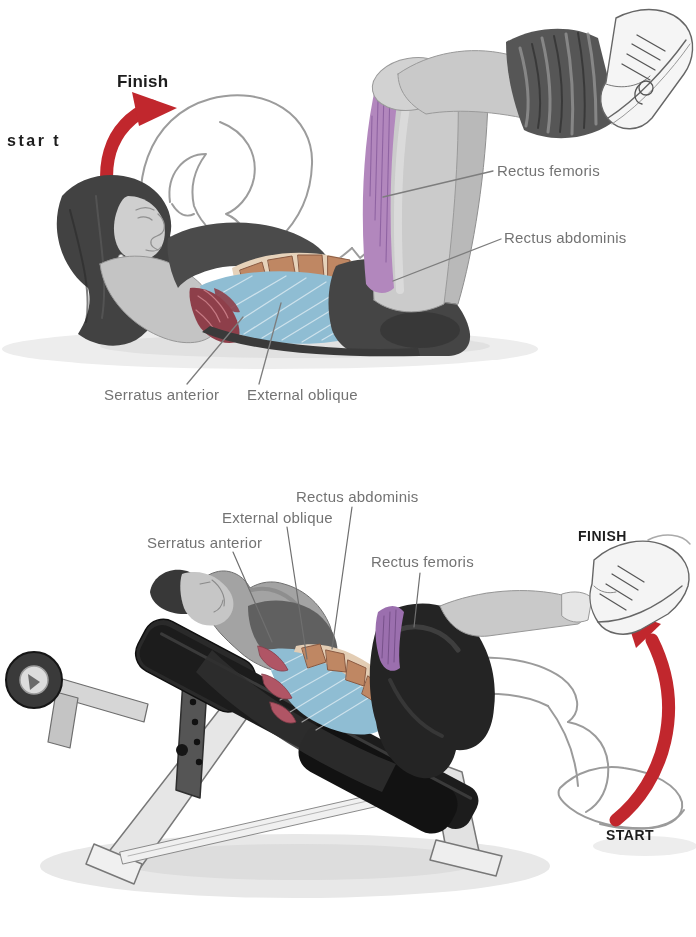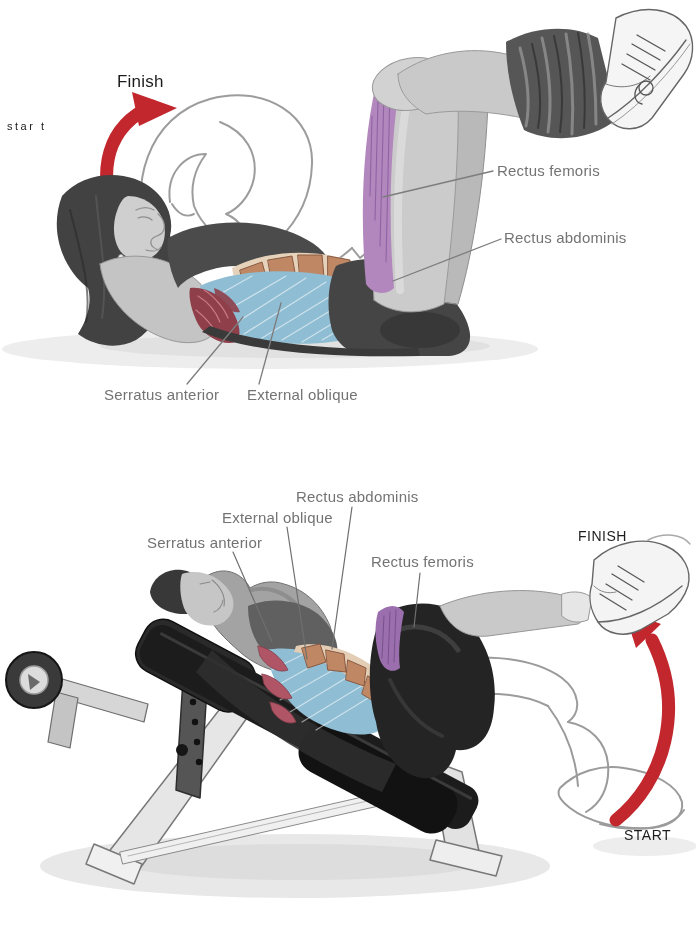--- a/index.html
+++ b/index.html
@@ -5,33 +5,33 @@
   html,body{margin:0;padding:0;background:#ffffff;}
   #canvas{
     position:relative;width:696px;height:937px;background:#ffffff;
     font-family:"Liberation Sans",sans-serif;overflow:hidden;
   }
   #art{position:absolute;left:0;top:0;}
   .lbl{
     position:absolute;white-space:nowrap;color:#737373;
     font-size:15px;letter-spacing:0.2px;
   }
-  .lbl.bold{font-weight:normal;color:#1d1d1d;}
+  .lbl.bold{font-weight:bold;color:#1d1d1d;}
   .lbl.finish-top{left:117px;top:72px;font-size:17px;}
-  .lbl.start-top{left:7px;top:120px;font-size:11px;letter-spacing:2.5px;}
+  .lbl.start-top{left:7px;top:132px;font-size:16px;letter-spacing:2.5px;}
   .lbl.t-femoris{left:497px;top:162px;}
   .lbl.t-abdominis{left:504px;top:229px;}
   .lbl.t-serratus{left:104px;top:386px;}
   .lbl.t-oblique{left:247px;top:386px;}
   .lbl.b-abdominis{left:296px;top:488px;}
   .lbl.b-oblique{left:222px;top:509px;}
   .lbl.b-serratus{left:147px;top:534px;}
   .lbl.b-femoris{left:371px;top:553px;}
   .lbl.finish-bot{left:578px;top:528px;font-size:14px;letter-spacing:0.5px;}
-  .lbl.start-bot{left:624px;top:827px;font-size:14px;letter-spacing:0.5px;}
+  .lbl.start-bot{left:606px;top:827px;font-size:14px;letter-spacing:0.5px;}
 </style>
 </head>
 <body>
 
 <div id="canvas">
 
 <svg id="art" width="696" height="937" viewBox="0 0 696 937">
 
   <g stroke-linejoin="round" stroke-linecap="round">
 

